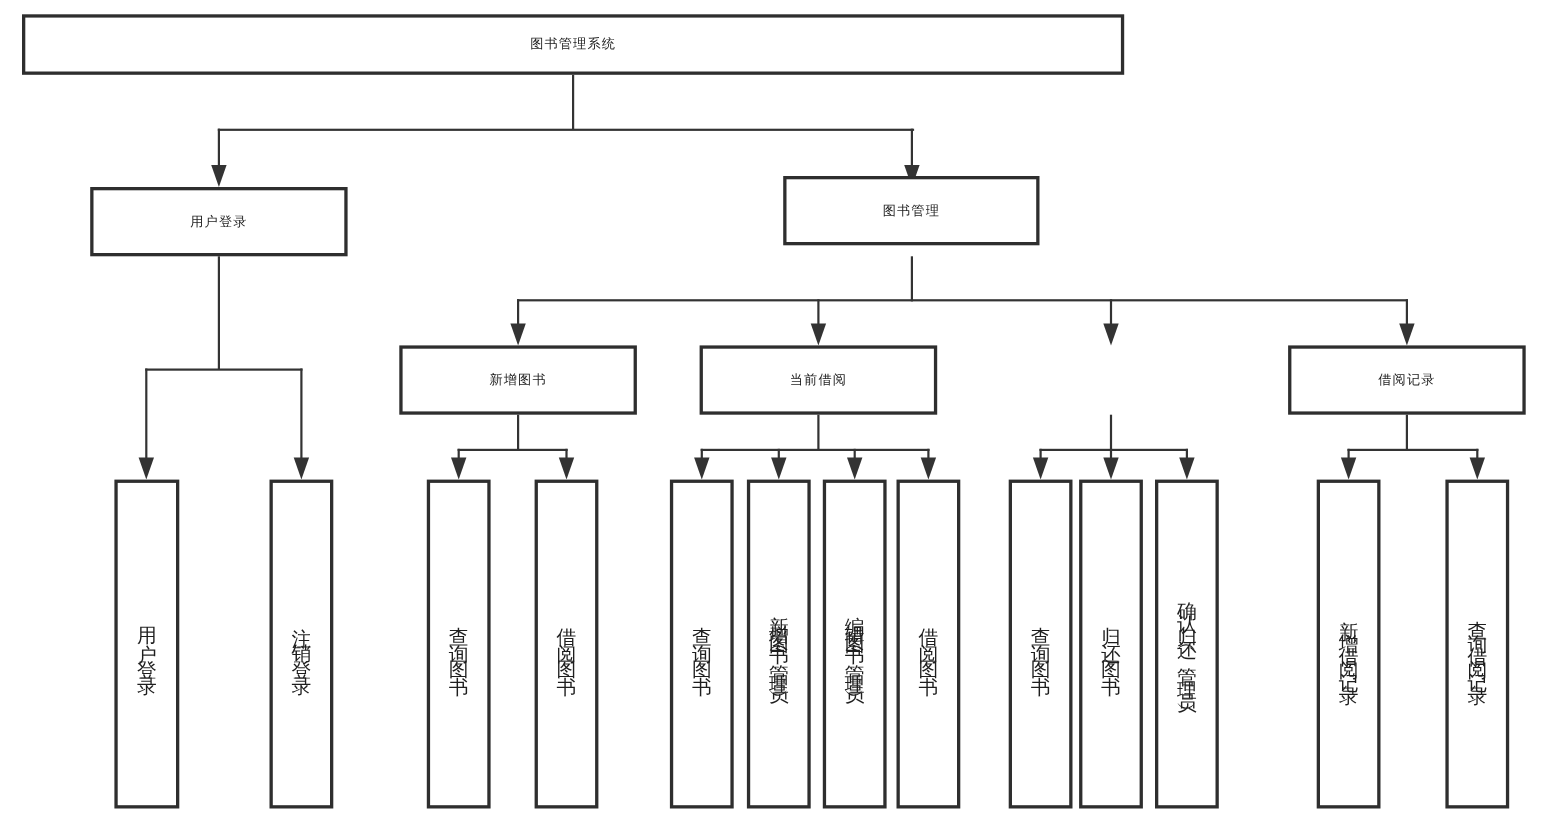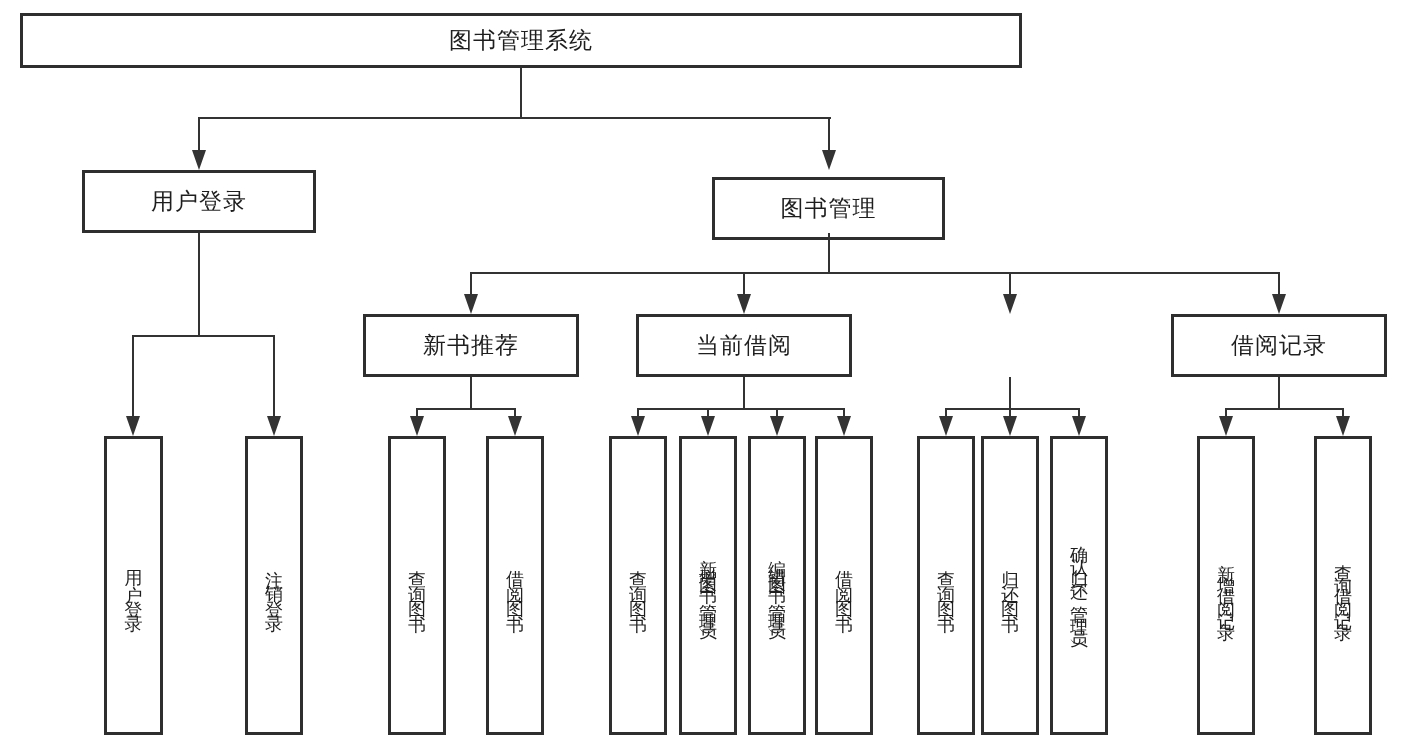--- a/index.html
+++ b/index.html
@@ -4,21 +4,21 @@
 <style>
   html,body{margin:0;padding:0;background:#ffffff;}
   .stage{
     position:relative;width:1405px;height:747px;background:#ffffff;overflow:hidden;
     font-family:"Liberation Sans","DejaVu Sans",sans-serif;color:#1e1e1e;
   }
   .box{
     position:absolute;box-sizing:border-box;background:#ffffff;
     border:3px solid #2e2e2e;display:flex;align-items:center;justify-content:center;
   }
-  .hbox{font-size:23px;letter-spacing:1px;white-space:nowrap;}
+  .hbox{font-size:12px;letter-spacing:1px;white-space:nowrap;}
   .vtext{
     writing-mode:vertical-rl;text-orientation:mixed;
     font-size:18px;letter-spacing:15px;line-height:1;
   }
   .v9 .vtext{letter-spacing:12px;}
   .v10 .vtext{letter-spacing:9px;}
   .hl,.vl{position:absolute;background:#333333;}
   .hl{height:2px;}
   .vl{width:2px;}
   .ar{
@@ -44,21 +44,21 @@
   <div class="vl" style="left:520px;top:68px;height:50px"></div>
   <div class="hl" style="left:198px;top:117px;width:633px"></div>
   <div class="vl" style="left:198px;top:117px;height:35px"></div>
   <div class="vl" style="left:828px;top:117px;height:35px"></div>
   <div class="ar" style="left:192px;top:150px"></div>
   <div class="ar" style="left:822px;top:150px"></div>
 
   <div class="box hbox" style="left:82px;top:170px;width:234px;height:63px">
     <span>用户登录</span>
   </div>
-  <div class="box hbox" style="left:712px;top:177px;width:233px;height:63px">
+  <div class="box hbox" style="left:712px;top:160px;width:233px;height:63px">
     <span>图书管理</span>
   </div>
 
   <div class="vl" style="left:198px;top:233px;height:103px"></div>
   <div class="hl" style="left:132px;top:335px;width:143px"></div>
   <div class="vl" style="left:132px;top:335px;height:83px"></div>
   <div class="vl" style="left:273px;top:335px;height:83px"></div>
   <div class="ar" style="left:126px;top:416px"></div>
   <div class="ar" style="left:267px;top:416px"></div>
 
@@ -67,21 +67,21 @@
   <div class="vl" style="left:470px;top:272px;height:25px"></div>
   <div class="vl" style="left:743px;top:272px;height:25px"></div>
   <div class="vl" style="left:1009px;top:272px;height:25px"></div>
   <div class="vl" style="left:1278px;top:272px;height:25px"></div>
   <div class="ar" style="left:464px;top:294px"></div>
   <div class="ar" style="left:737px;top:294px"></div>
   <div class="ar" style="left:1003px;top:294px"></div>
   <div class="ar" style="left:1272px;top:294px"></div>
 
   <div class="box hbox" style="left:363px;top:314px;width:216px;height:63px">
-    <span>新书推荐</span>
+    <span>新增图书</span>
   </div>
   <div class="box hbox" style="left:636px;top:314px;width:216px;height:63px">
     <span>当前借阅</span>
   </div>
   <div class="box hbox" style="left:1171px;top:314px;width:216px;height:63px">
     <span>借阅记录</span>
   </div>
 
   <div class="vl" style="left:470px;top:377px;height:32px"></div>
   <div class="hl" style="left:416px;top:408px;width:100px"></div>

